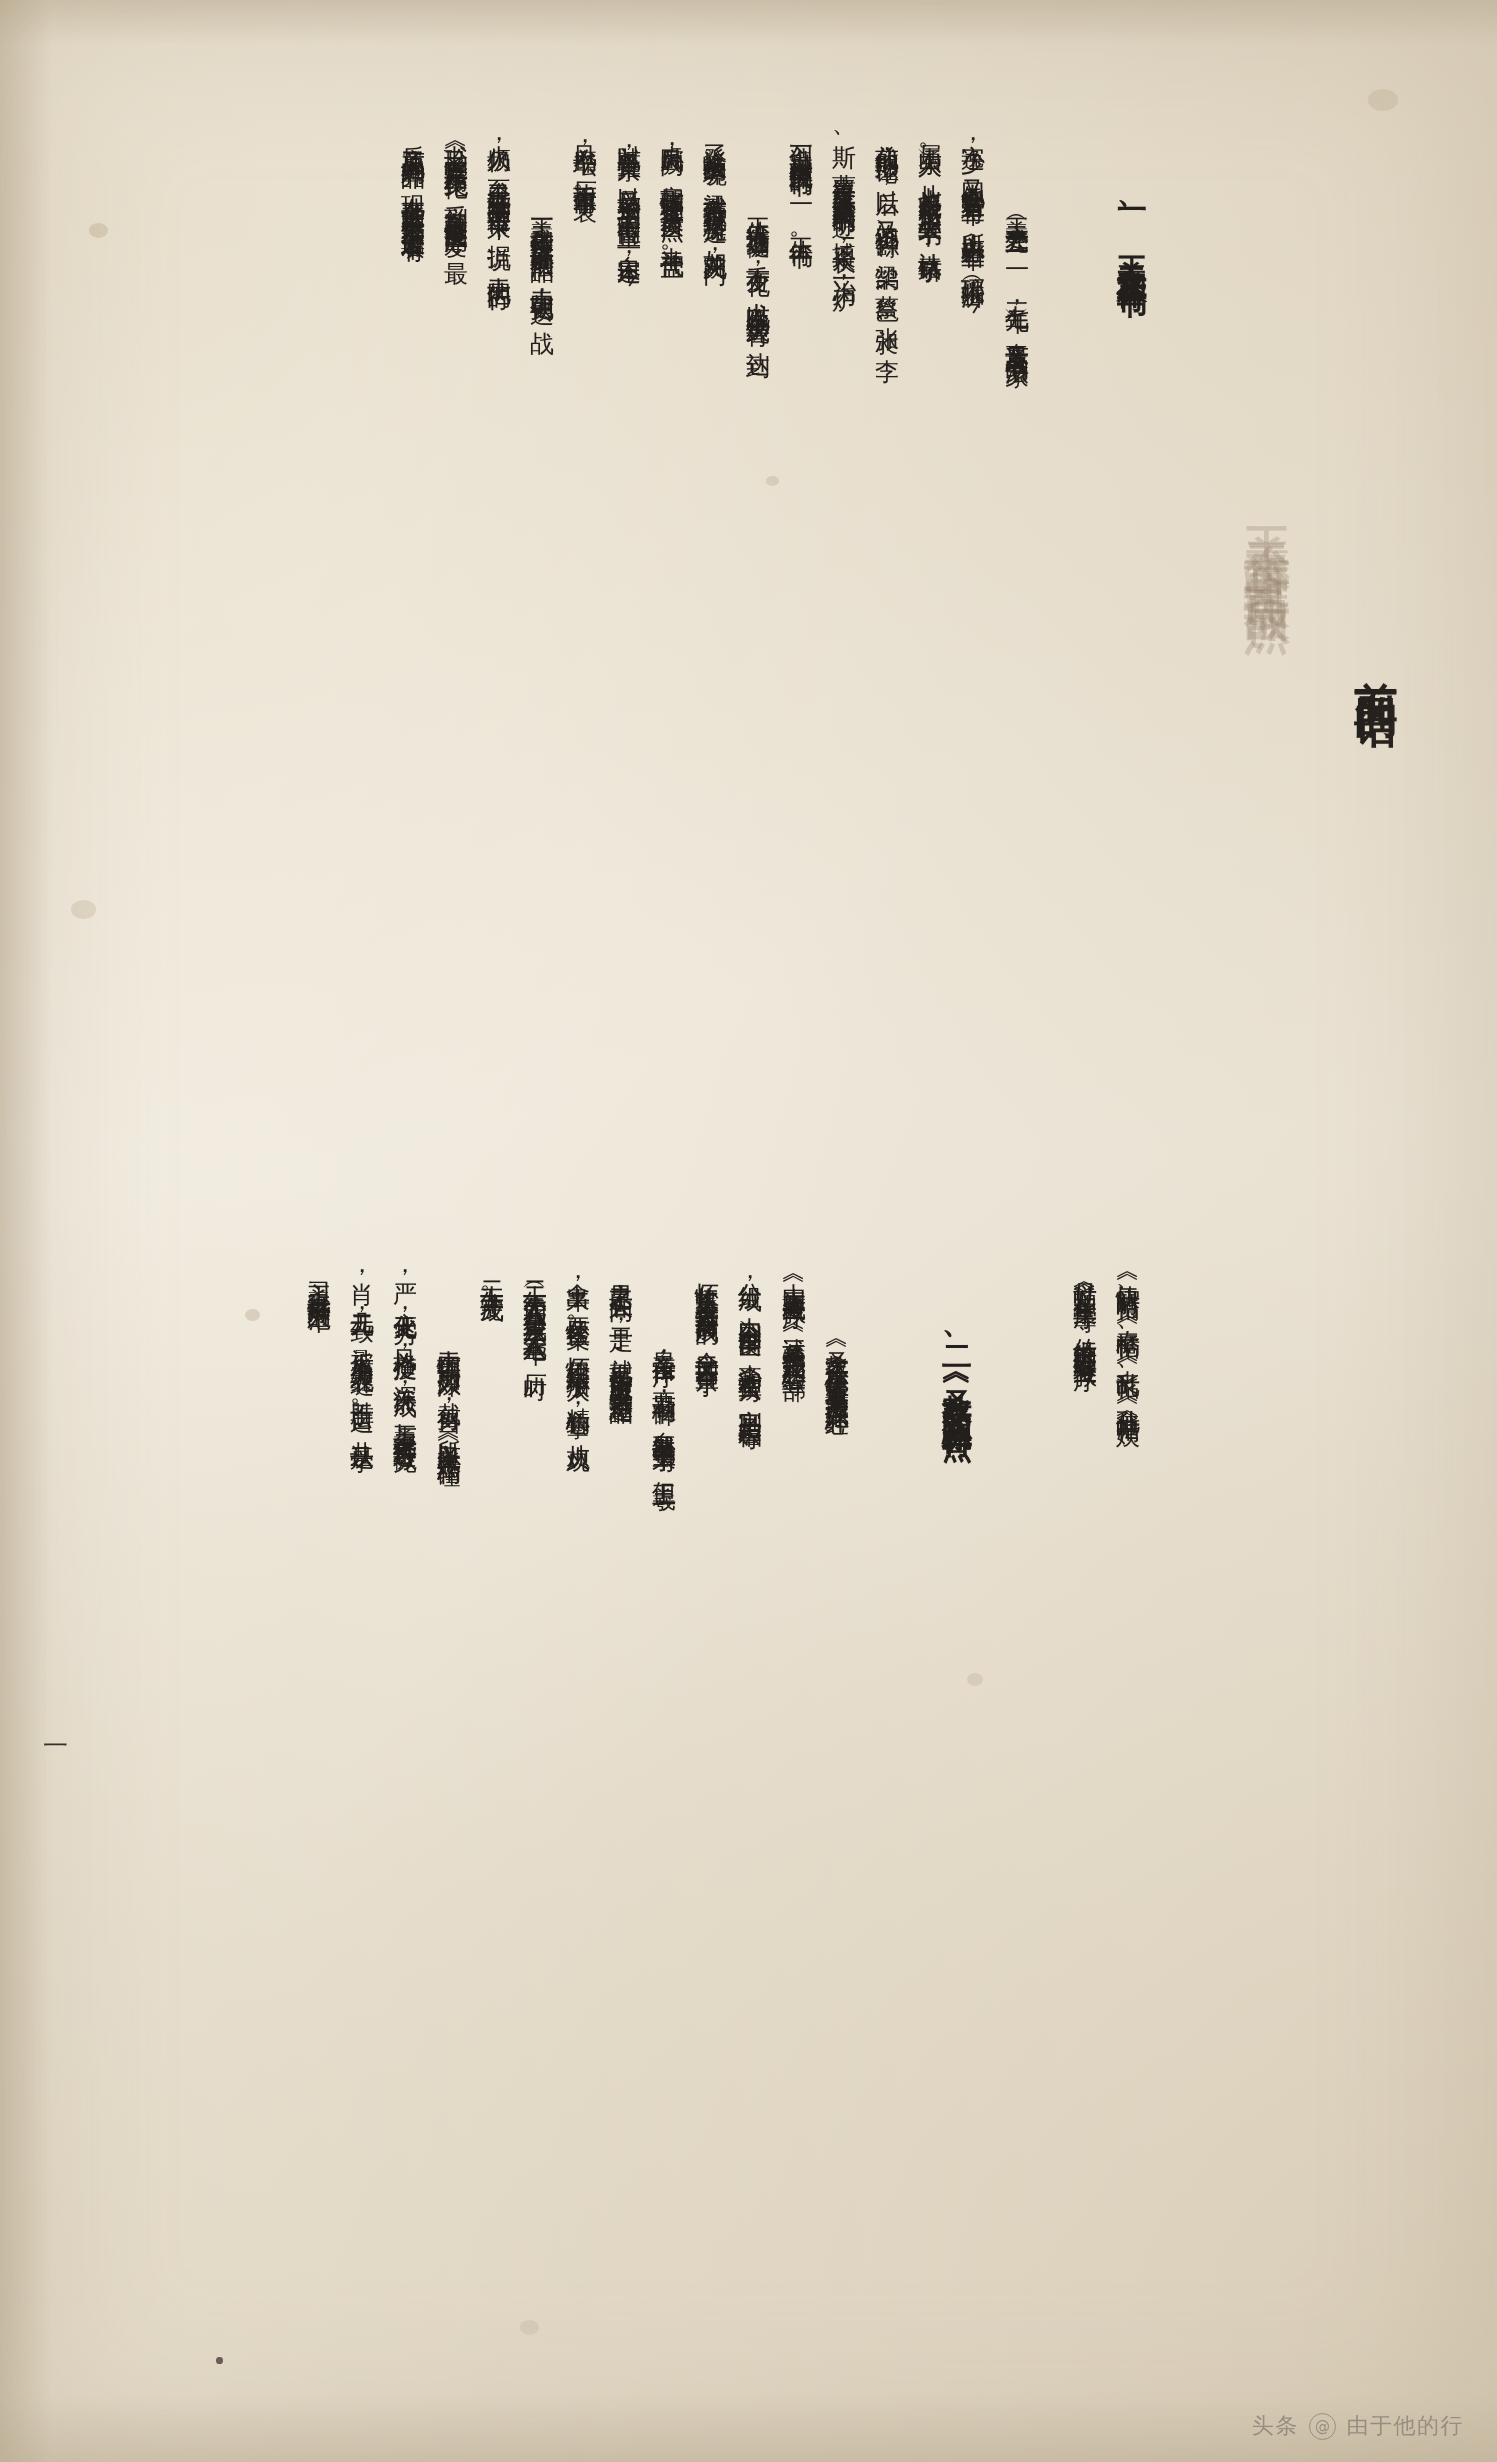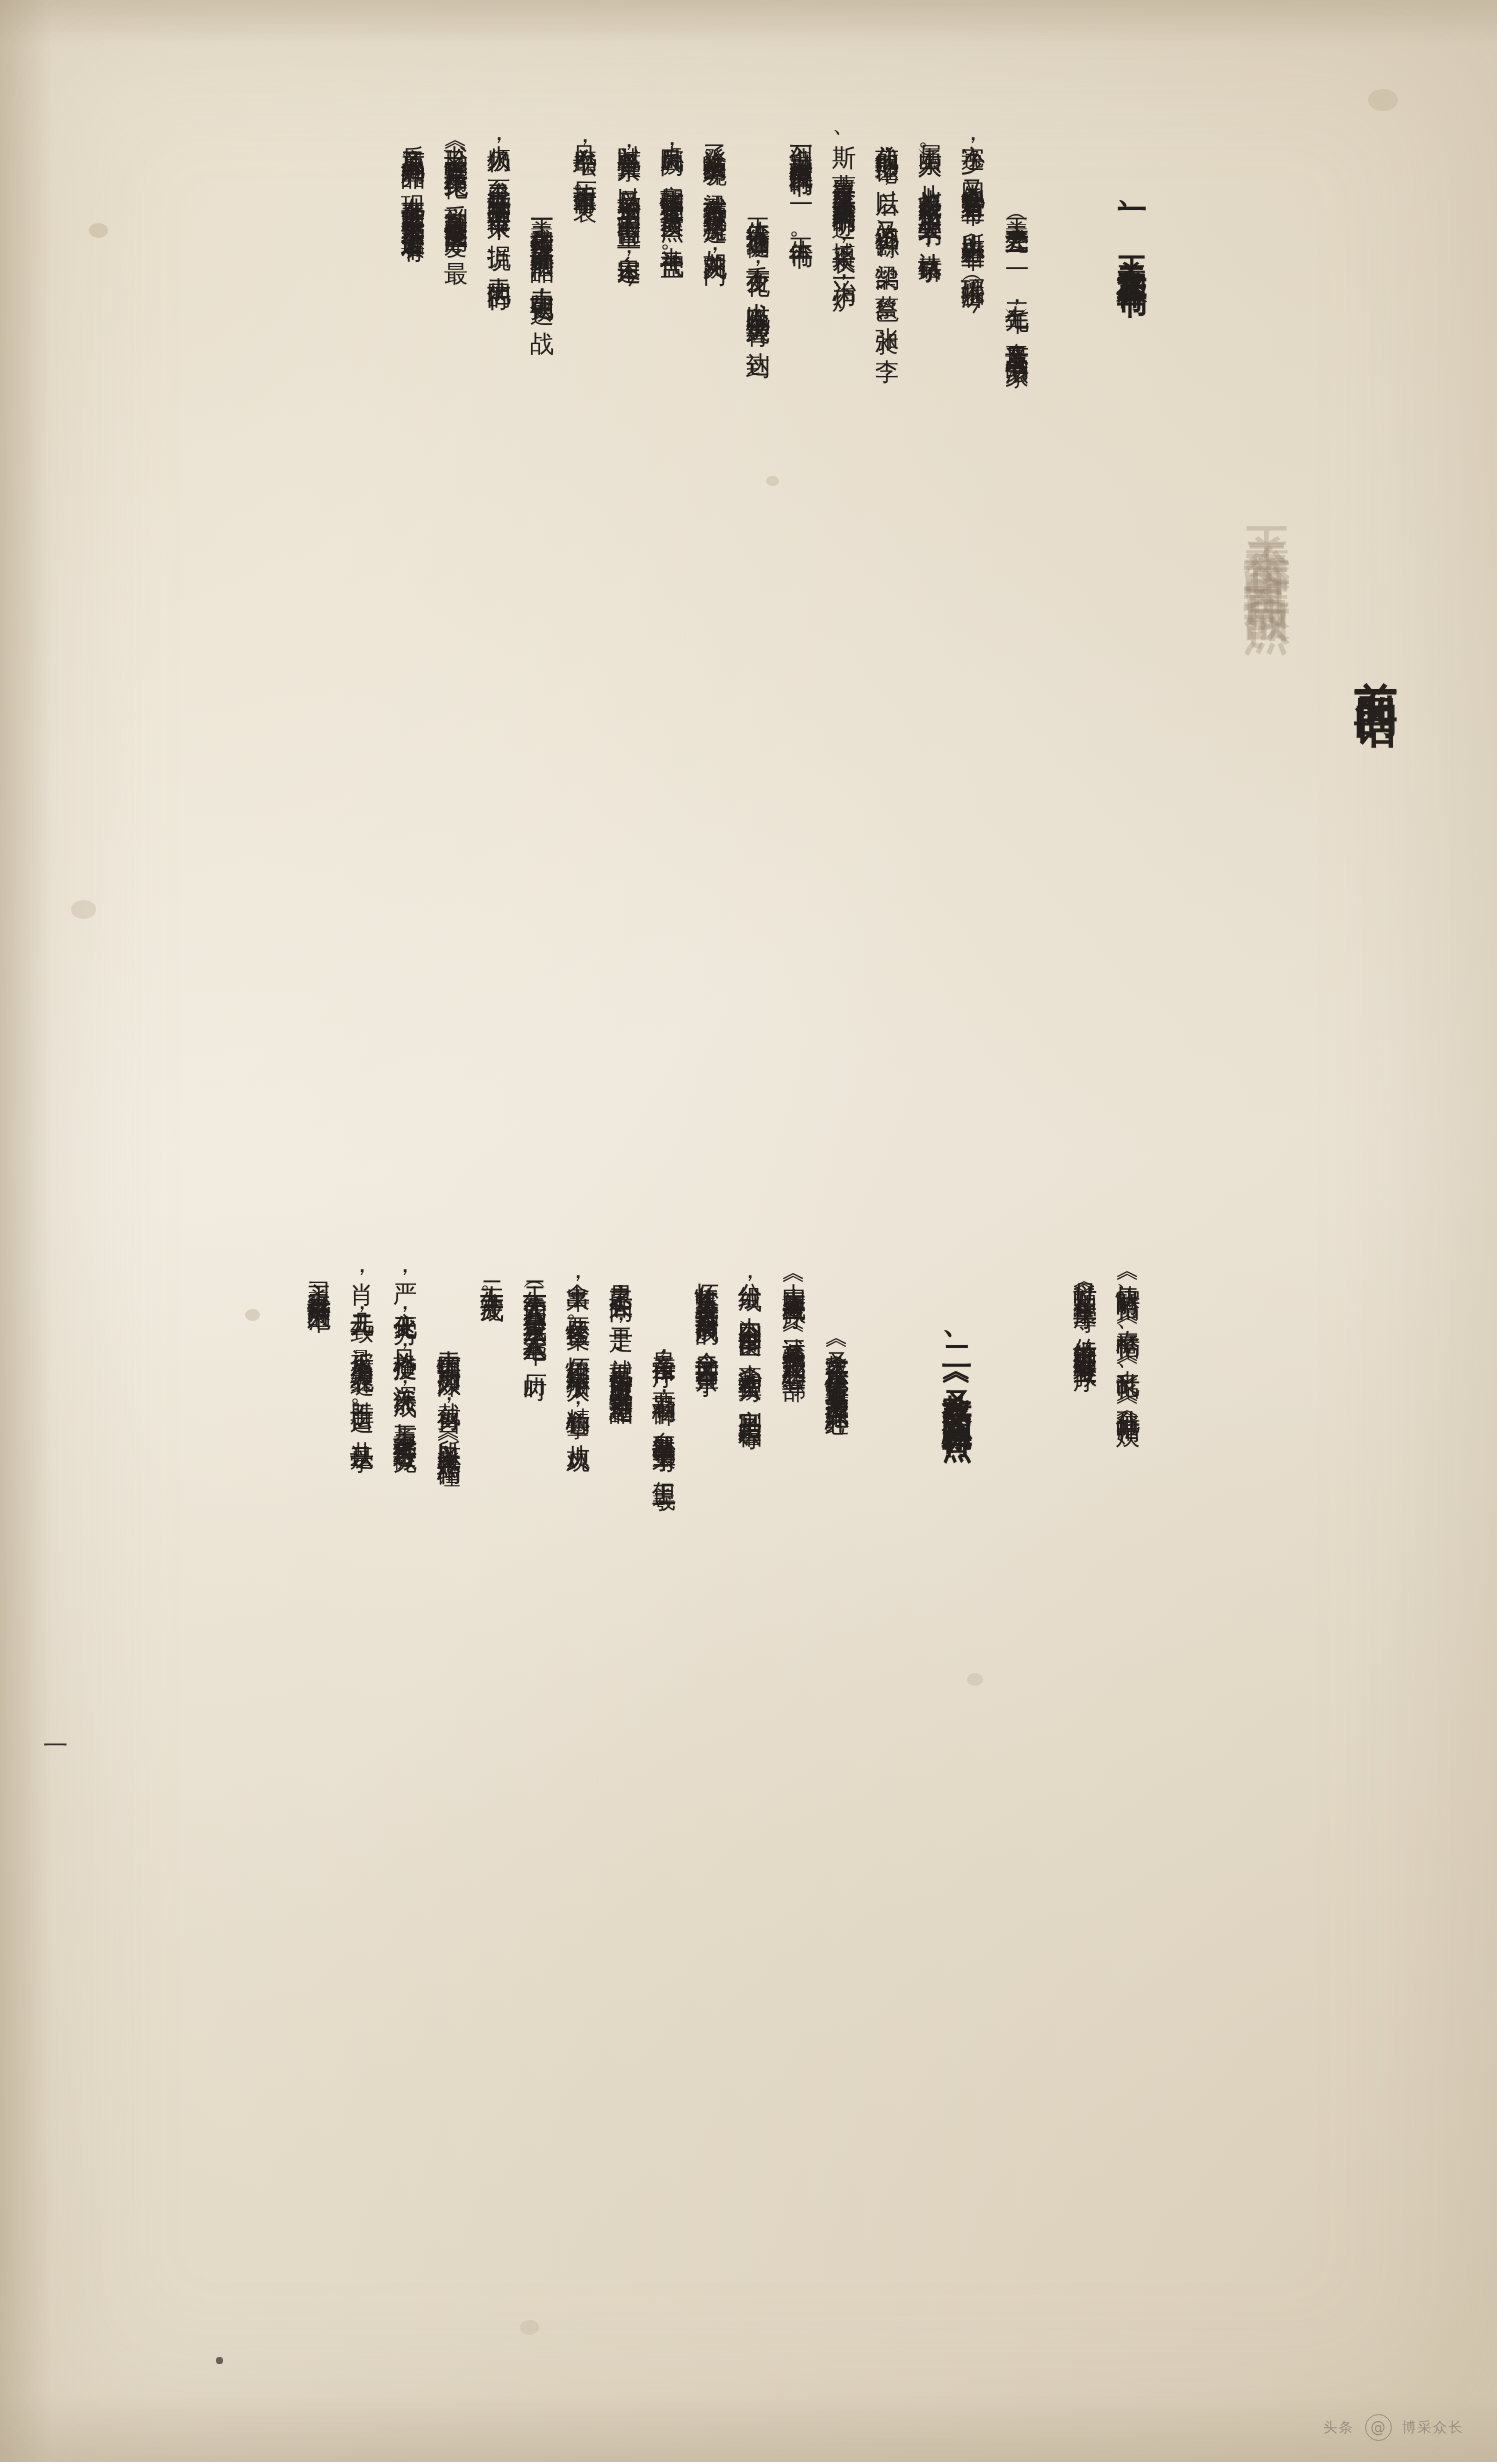--- a/index.html
+++ b/index.html
@@ -99,21 +99,21 @@
   .watermark {
     position: absolute;
     right: 33px;
     bottom: 21px;
     display: flex;
     align-items: center;
     gap: 10.4px;
     opacity: 0.62;
   }
   .wm-text {
-    font-size: 14px;
+    font-size: 22px;
     color: #6d6a66;
     font-family: "DejaVu Sans", sans-serif;
     letter-spacing: 1.5px;
   }
   .wm-circle {
     width: 25px;
     height: 25px;
     border-radius: 50%;
     border: 1.9px solid #6d6a66;
     display: flex;
@@ -205,18 +205,18 @@
   <div class="vcol body-col" style="right:1123px; top:1264px;">肖，几无二致，被后人誉为『天衣无缝，胜于自运』。共认是学</div>
   <div class="vcol body-col" style="right:1166px; top:1264px;">习王羲之行书最好的范本。</div>
 
   <div class="page-num" style="left:39px; top:1732px;">一</div>
 
   <div class="dot-mark" style="left:216px; top:2357px;"></div>
 
   <div class="watermark">
     <span class="wm-text">头条</span>
     <span class="wm-circle">@</span>
-    <span class="wm-text">博采众长</span>
+    <span class="wm-text">由于他的行</span>
   </div>
 
   <div class="vignette"></div>
 </div>
 
 
 </body></html>

